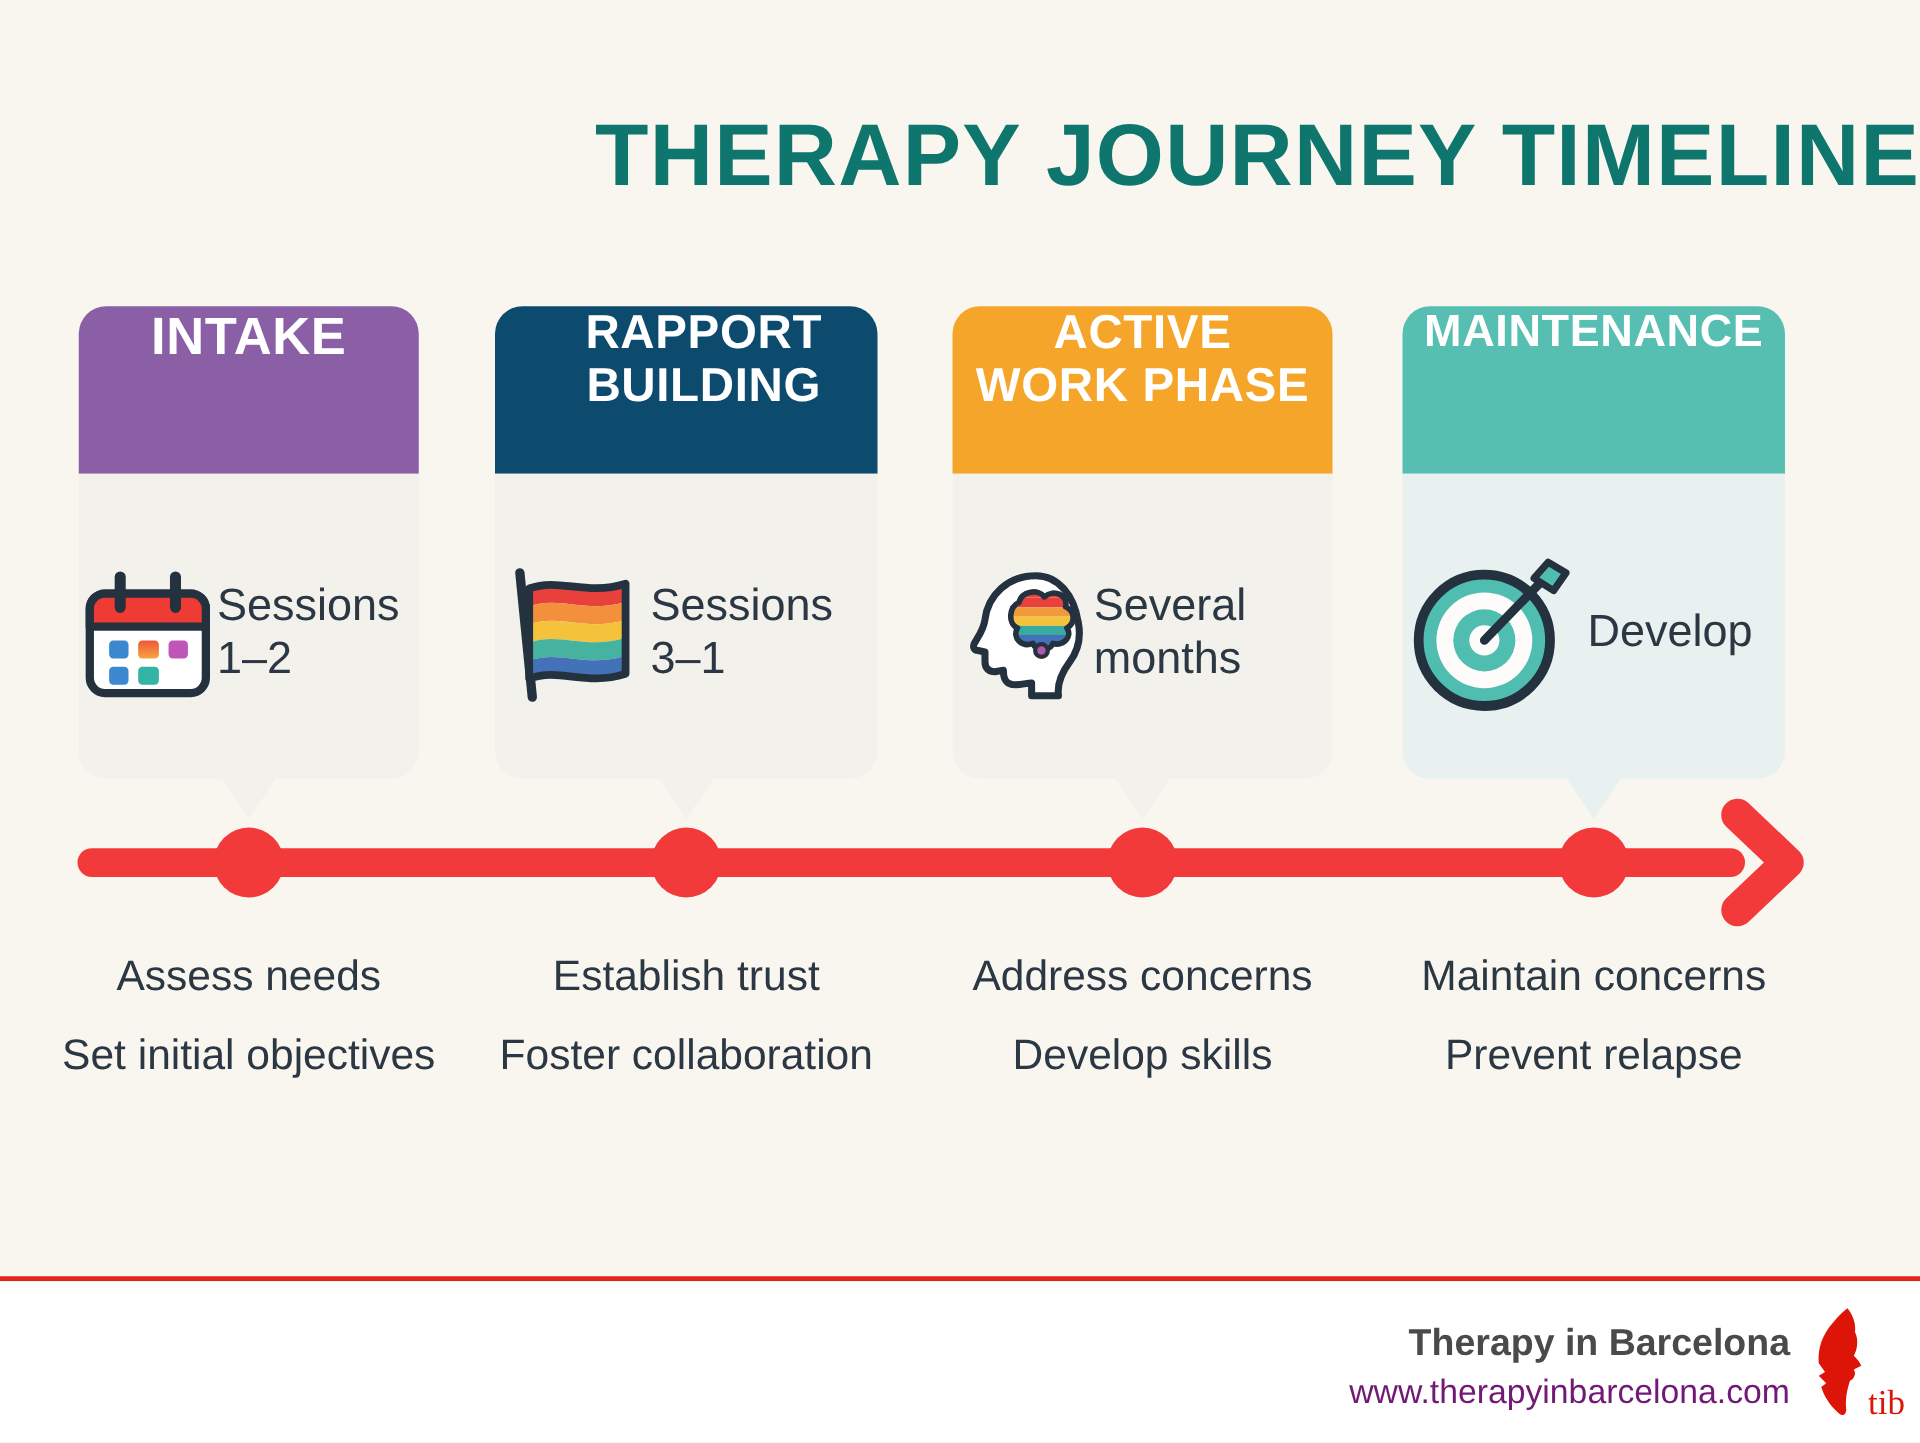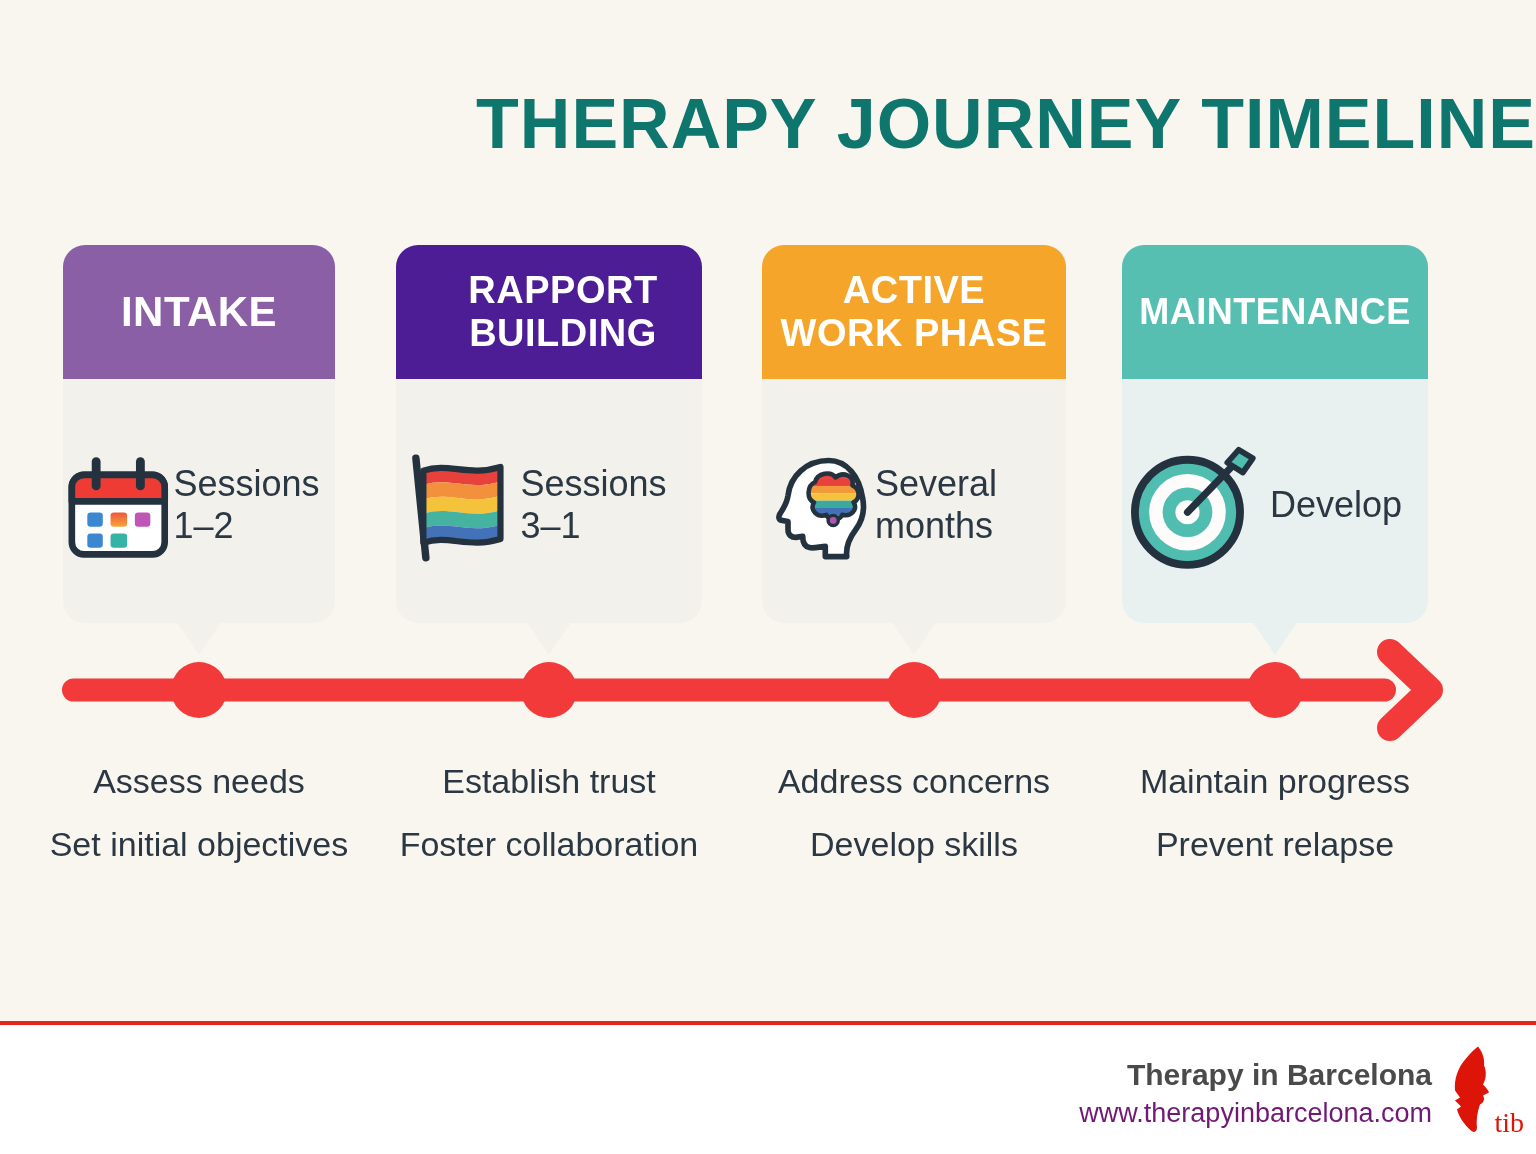--- a/index.html
+++ b/index.html
@@ -9,23 +9,23 @@
   
   .title{position:absolute;top:84px;left:0;width:100%;text-align:right;
          font-size:70px;font-weight:bold;letter-spacing:1px;color:#0f766e;margin:0;}
 
   
   .card{position:absolute;top:245px;height:378px;}
   .c1{left:63px;width:272px;}
   .c2{left:396px;width:306px;}
   .c3{left:762px;width:304px;}
   .c4{left:1122px;width:306px;}
-  .card-header{height:134px;border-radius:22px 22px 0 0;display:flex;align-items:center;justify-content:center;}
+  .card-header{height:134px;border-radius:22px 22px 0 0;display:flex;align-items:flex-start;justify-content:center;}
   .c1 .card-header{background:#8a5fa6;}
-  .c2 .card-header{background:#4c1d95;padding-left:28px;}
+  .c2 .card-header{background:#0c4a6e;padding-left:28px;}
   .c3 .card-header{background:#f5a52a;}
   .c4 .card-header{background:#56bfb2;}
   .card-title{color:#ffffff;font-weight:bold;text-align:center;font-size:38px;
               line-height:1.12;letter-spacing:.5px;white-space:pre-line;}
   .c1 .card-title{font-size:42px;}
   .c4 .card-title{font-size:36px;}
   .card-body{height:244px;background:#f3f1ec;border-radius:0 0 22px 22px;
              display:flex;flex-direction:row;align-items:center;}
   .c4 .card-body{background:#e8f1ef;}
   .icon{width:148px;height:142px;margin-top:14px;}
@@ -179,21 +179,21 @@
   </div>
   <div class="desc d2">
     <div class="desc-line">Establish trust</div>
     <div class="desc-line">Foster collaboration</div>
   </div>
   <div class="desc d3">
     <div class="desc-line">Address concerns</div>
     <div class="desc-line">Develop skills</div>
   </div>
   <div class="desc d4">
-    <div class="desc-line">Maintain progress</div>
+    <div class="desc-line">Maintain concerns</div>
     <div class="desc-line">Prevent relapse</div>
   </div>
 
   <div class="footer-rule"></div>
   <div class="footer">
     <div class="brand">Therapy in Barcelona</div>
     <div class="site">www.therapyinbarcelona.com</div>
     <div class="logo">
       <svg viewBox="0 0 60 95">
         <path d="M34 3 C38 8 41 15 40 22 C43 28 42 36 39 41 C41 43 44 46 45 49 L39 52 C41 55 40 59 36 61 C34 67 32 75 33 84 C33 88 30 90 27 87 C20 81 15 73 13 66 L17 63 L11 57 L16 54 L11 47 C10 35 14 24 22 15 C26 10 30 6 34 3 Z" fill="#dd1408"></path>

